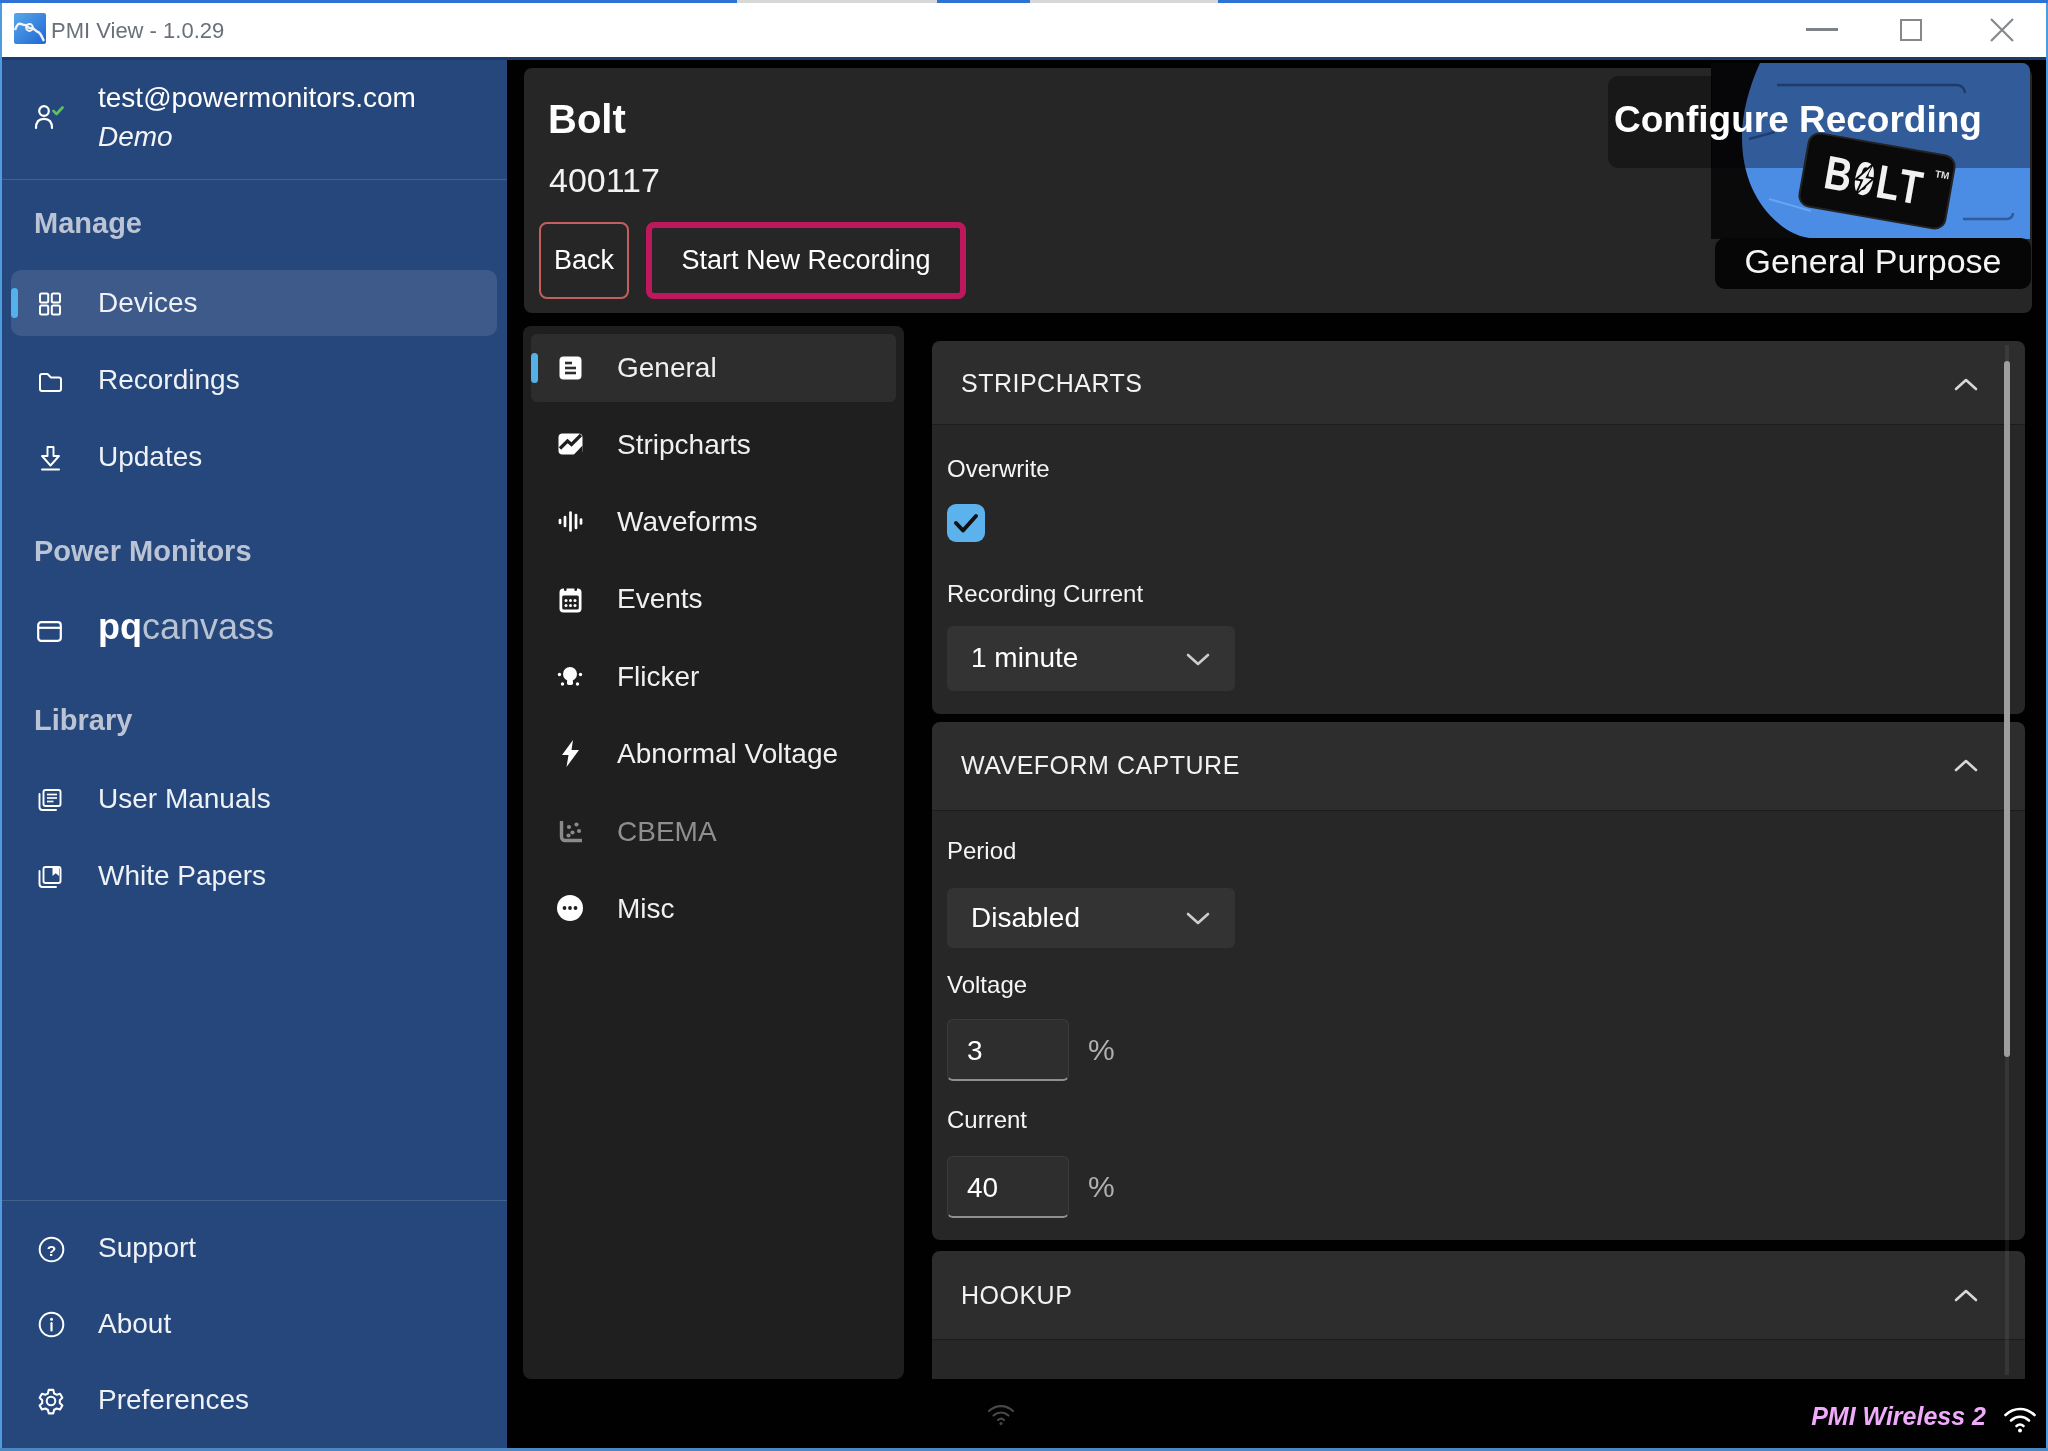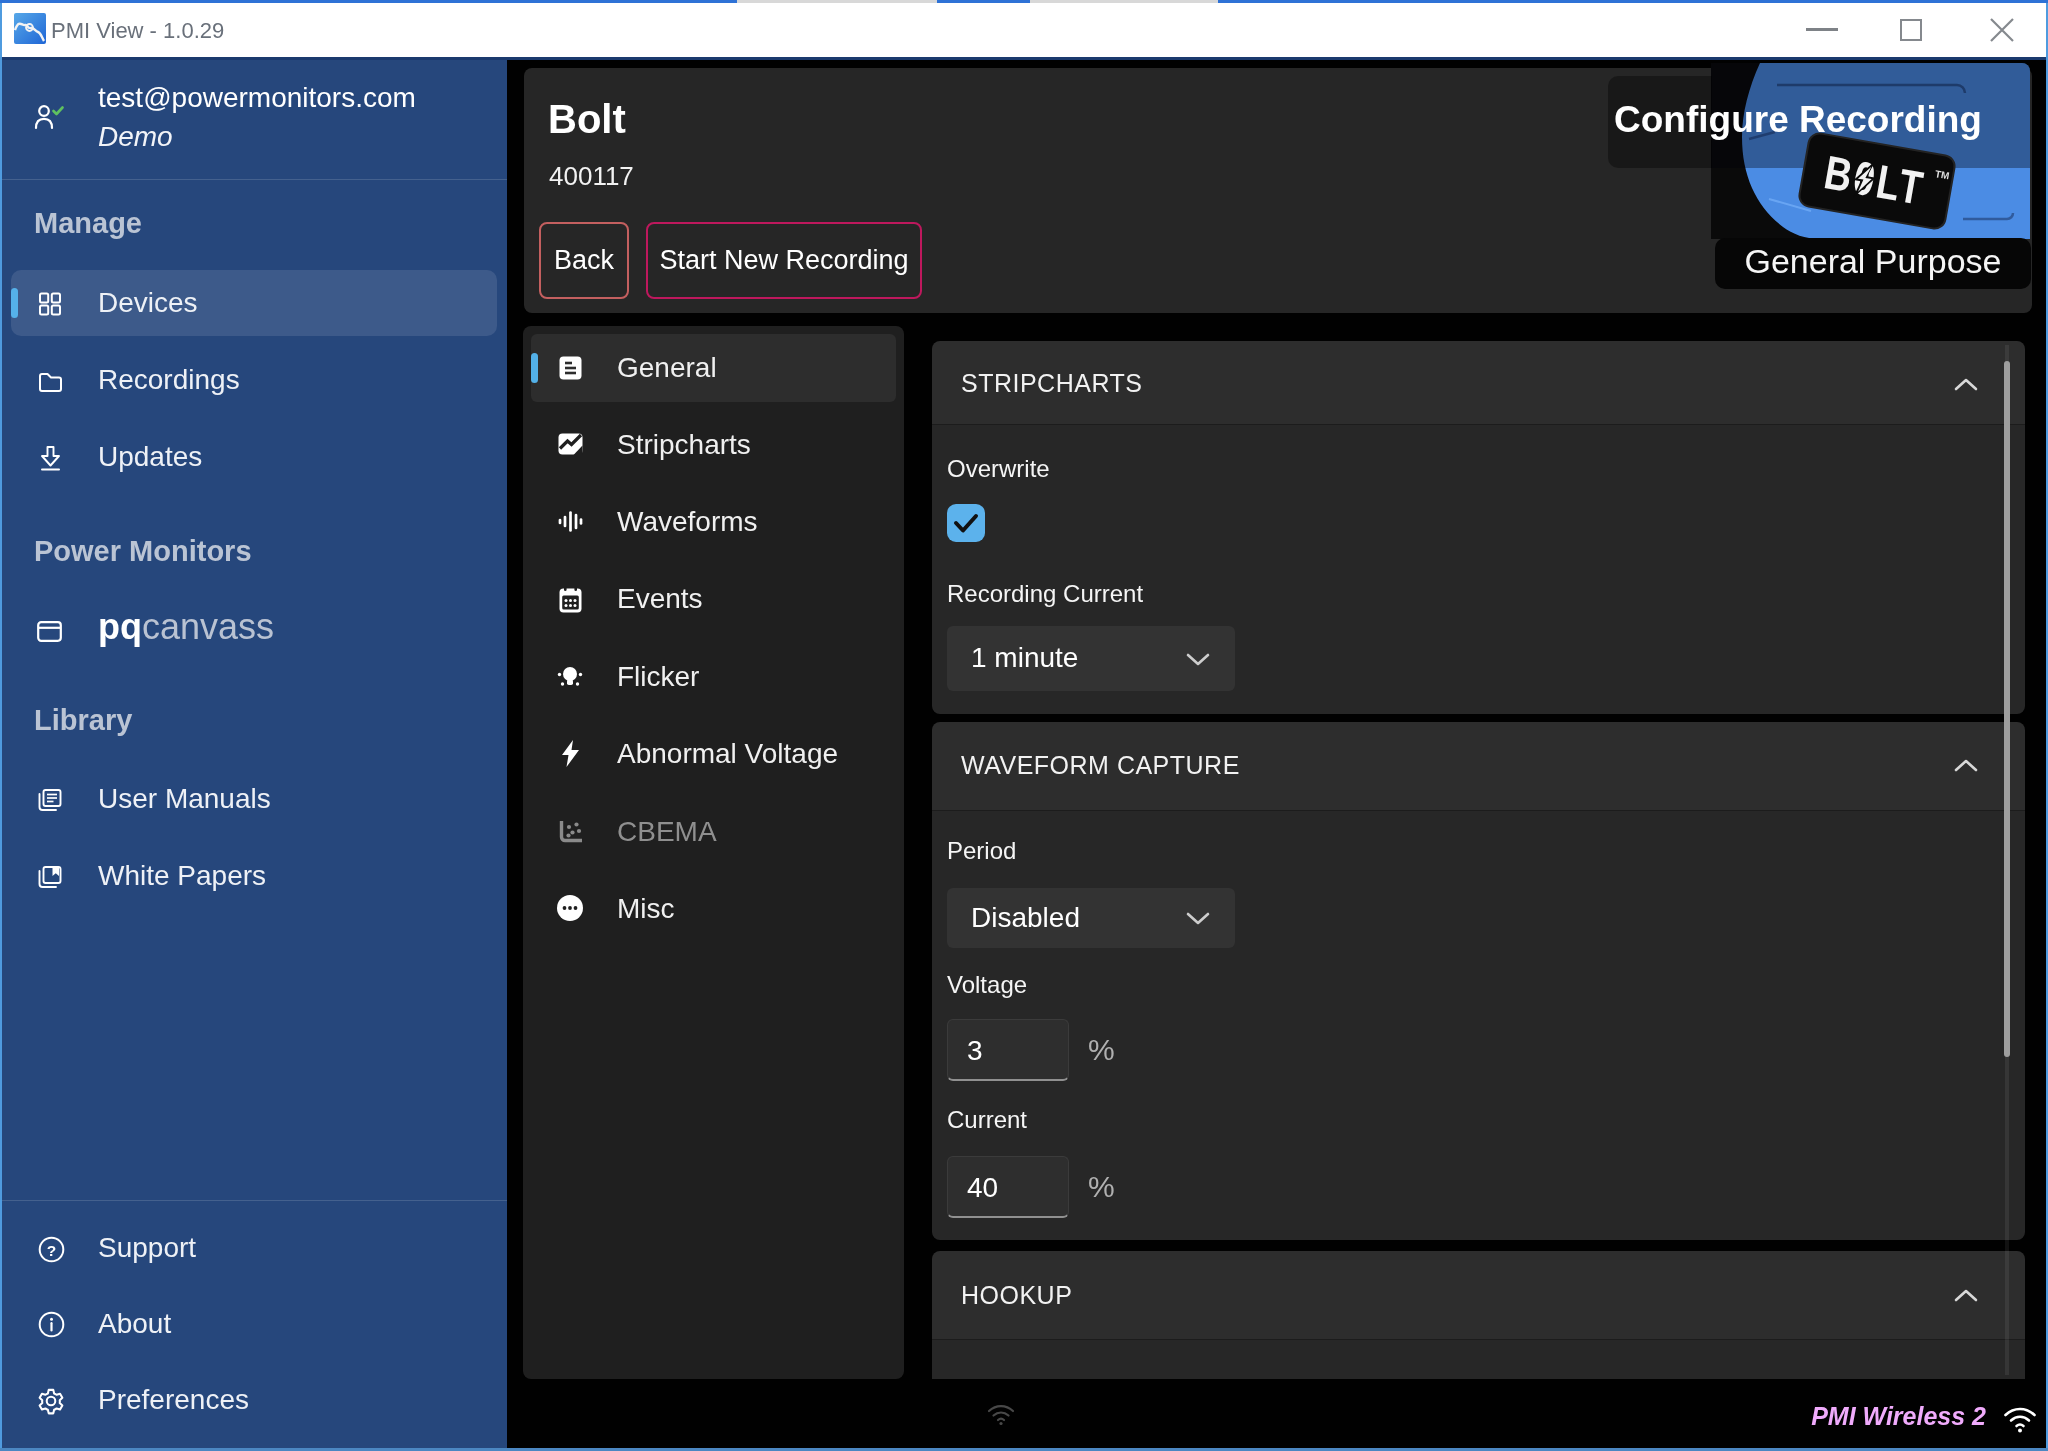--- a/index.html
+++ b/index.html
@@ -22,25 +22,25 @@
   .sb-demo { left:96px; top:61px; font-size:28px; font-style:italic; color:#f2f4f8; }
   .sb-div { left:0px; width:505px; height:1px; background:rgba(255,255,255,0.14); }
   .sb-h { font-size:29px; font-weight:700; color:#bac4d4; left:32px; }
   .sb-item { font-size:28px; color:#eef1f6; left:96px; }
   .sb-sel { left:9px; top:210px; width:486px; height:66px; background:#3d5a8a; border-radius:10px; }
   .sb-pill { left:9px; top:228px; width:7px; height:30px; background:#55b1ea; border-radius:4px; }
   .icn { position:absolute; }
   
   .card { position:absolute; background:#262626; border-radius:8px; }
   .hdr-bolt { left:548px; top:97px; font-size:40px; font-weight:700; color:#fff; }
-  .hdr-sn { left:549px; top:161px; font-size:26px; color:#f2f2f2; }
+  .hdr-sn { left:549px; top:161px; font-size:34px; color:#f2f2f2; }
   .btn { position:absolute; border-radius:8px; color:#fff; font-size:27px; white-space:nowrap;
          display:flex; align-items:center; justify-content:center; background:#262626; }
   .btn-back { left:539px; top:222px; width:90px; height:77px; border:2px solid #c35f5f; }
-  .btn-start { left:646px; top:222px; width:276px; height:77px; border:2px solid #be185d; }
+  .btn-start { left:646px; top:222px; width:320px; height:77px; border:6px solid #be185d; }
   
   .subnav { left:523px; top:326px; width:381px; height:1053px; background:#1f1f1f; border-radius:8px; }
   .nav-sel { left:531px; top:334px; width:365px; height:68px; background:#2d2d2d; border-radius:6px; }
   .nav-pill { left:531px; top:353px; width:7px; height:30px; background:#53b1e8; border-radius:4px; }
   .nav-t { position:absolute; left:617px; font-size:28px; color:#f0f0f0; }
   
   .exp-h { position:absolute; left:932px; width:1093px; background:#2d2d2d; border-radius:8px 8px 0 0; border-bottom:1px solid #1c1c1c; }
   .exp-b { position:absolute; left:932px; width:1093px; background:#272727; border-radius:0 0 8px 8px; }
   .exp-t { position:absolute; left:961px; font-size:25px; color:#f2f2f2; letter-spacing:0.5px; }
   .lbl { position:absolute; left:947px; font-size:24px; color:#f5f5f5; }

